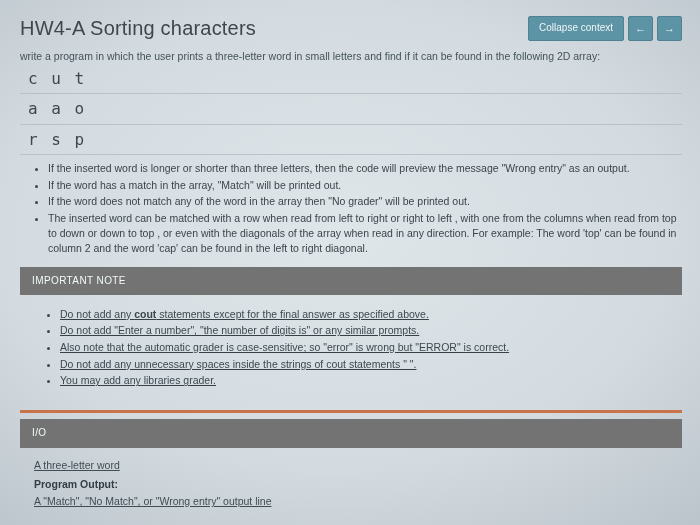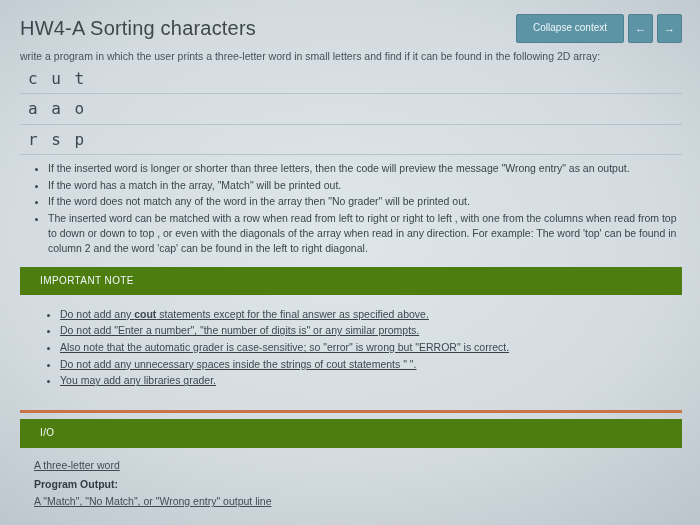--- a/index.html
+++ b/index.html
@@ -7,37 +7,37 @@
   body {
     font-family: "Segoe UI", "Helvetica Neue", Arial, sans-serif;
     background: radial-gradient(ellipse 120% 110% at 48% 45%,
                 #dfe6ea 0%, #d3dbe0 40%, #b8c1c8 70%, #848d94 100%);
     color: #3a4146;
     font-size: 10.5px;
     line-height: 1.45;
     padding: 14px 18px 0 20px;
     position: relative;
   }
-  .header-row { display: flex; justify-content: space-between; margin-bottom: 6px; gap: 8px; }
+  .header-row { display: flex; align-items: center; justify-content: space-between; margin-bottom: 6px; gap: 8px; }
   .title { font-size: 20px; font-weight: 400; color: #3f474c; letter-spacing: .2px; }
   .header-ctrls { display: flex; gap: 4px; align-items: stretch; }
   .btn {
     background: #5c94a5; color: #eef6f8; font-size: 10px;
-    padding: 4px 16px; border: 1px solid #4e8293; border-radius: 2px;
+    padding: 4px 10px; border: 1px solid #4e8293; border-radius: 2px;
     display: flex; align-items: center; cursor: pointer;
   }
   .nav-btn { padding: 4px 6px; }
   .desc { color: #45525a; }
   .mono-row { font-family: "Consolas","Menlo",monospace; font-size: 16px; letter-spacing: 2px; color: #3c474e; margin: 3px 8px; }
   .divider { border: none; border-top: 1px solid #b6bfc5; margin: 3px 0 3px 0; opacity: .9; }
   ul.rules { list-style: disc; padding-left: 28px; margin: 6px 0 10px 0; }
   ul.rules li { margin: 1.5px 0; color: #3b454c; }
   .section-hdr {
-    background: #4d7c0f; color: #f3fafc; font-size: 10px;
-    padding: 7px 20px; letter-spacing: .4px; margin-top: 6px;
+    background: #737373; color: #f3fafc; font-size: 10px;
+    padding: 7px 12px; letter-spacing: .4px; margin-top: 6px;
   }
   .note-body { padding: 10px 14px 10px 14px; }
   ul.notes { list-style: disc; padding-left: 26px; text-decoration: underline; }
   ul.notes li { margin: 1.5px 0; color: #3c4850; }
   .accent { border-top: 3px solid #c9734b; margin-top: 10px; }
   .io-body { padding: 10px 14px 14px 14px; }
   .io-body .lbl { font-weight: 700; color: #333d43; margin: 4px 0 2px 0; }
   .io-body .val { color: #414c53; margin-bottom: 4px; text-decoration: underline; }
   b { font-weight: 700; }
   .arrow { font-size: 11px; line-height: 1; }

